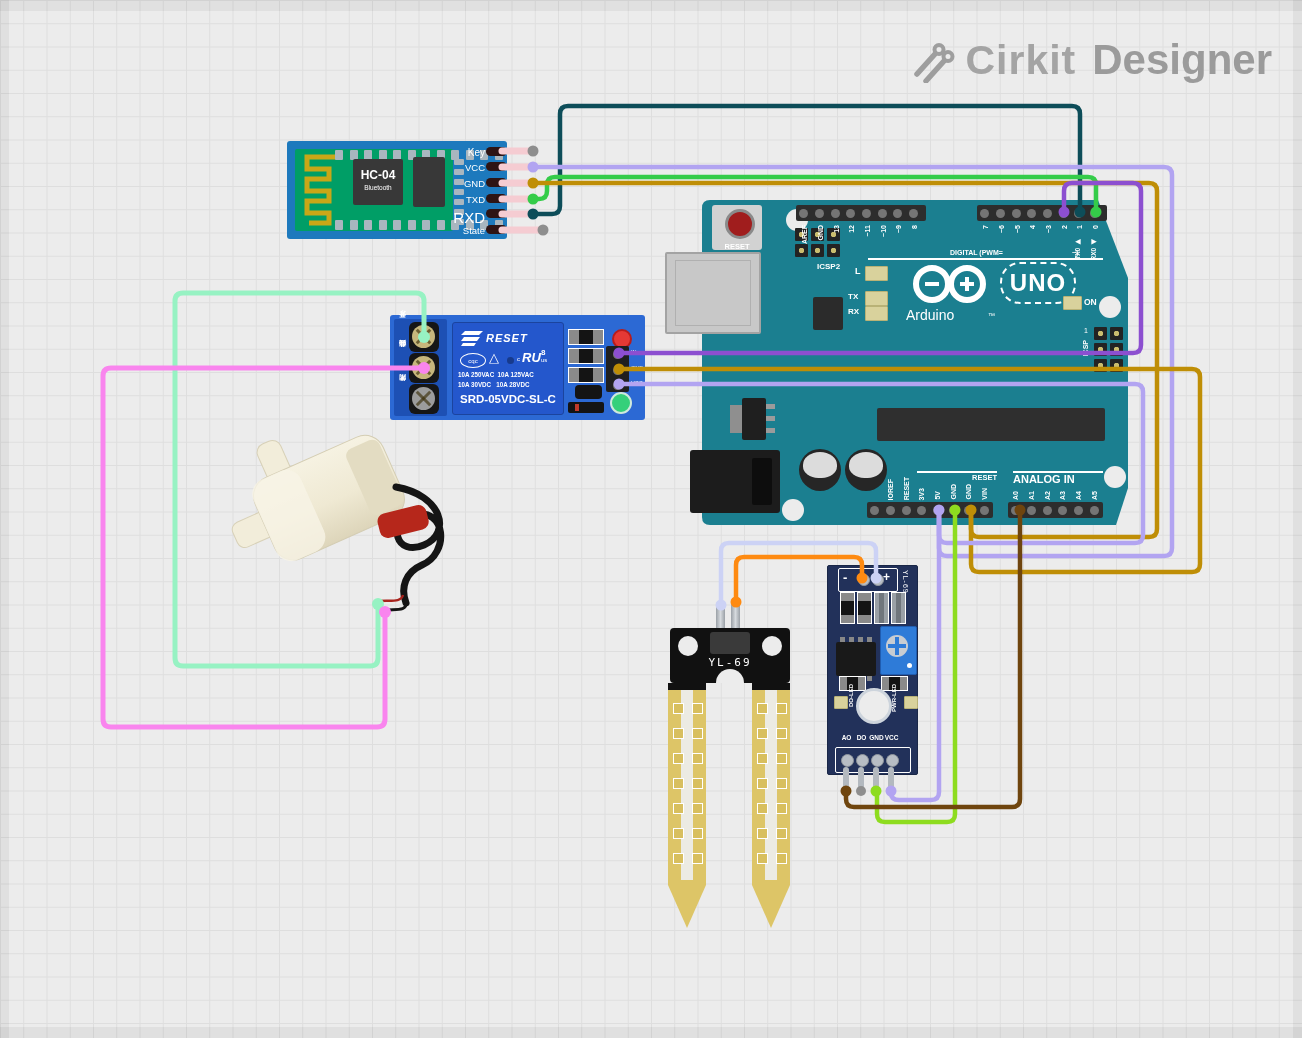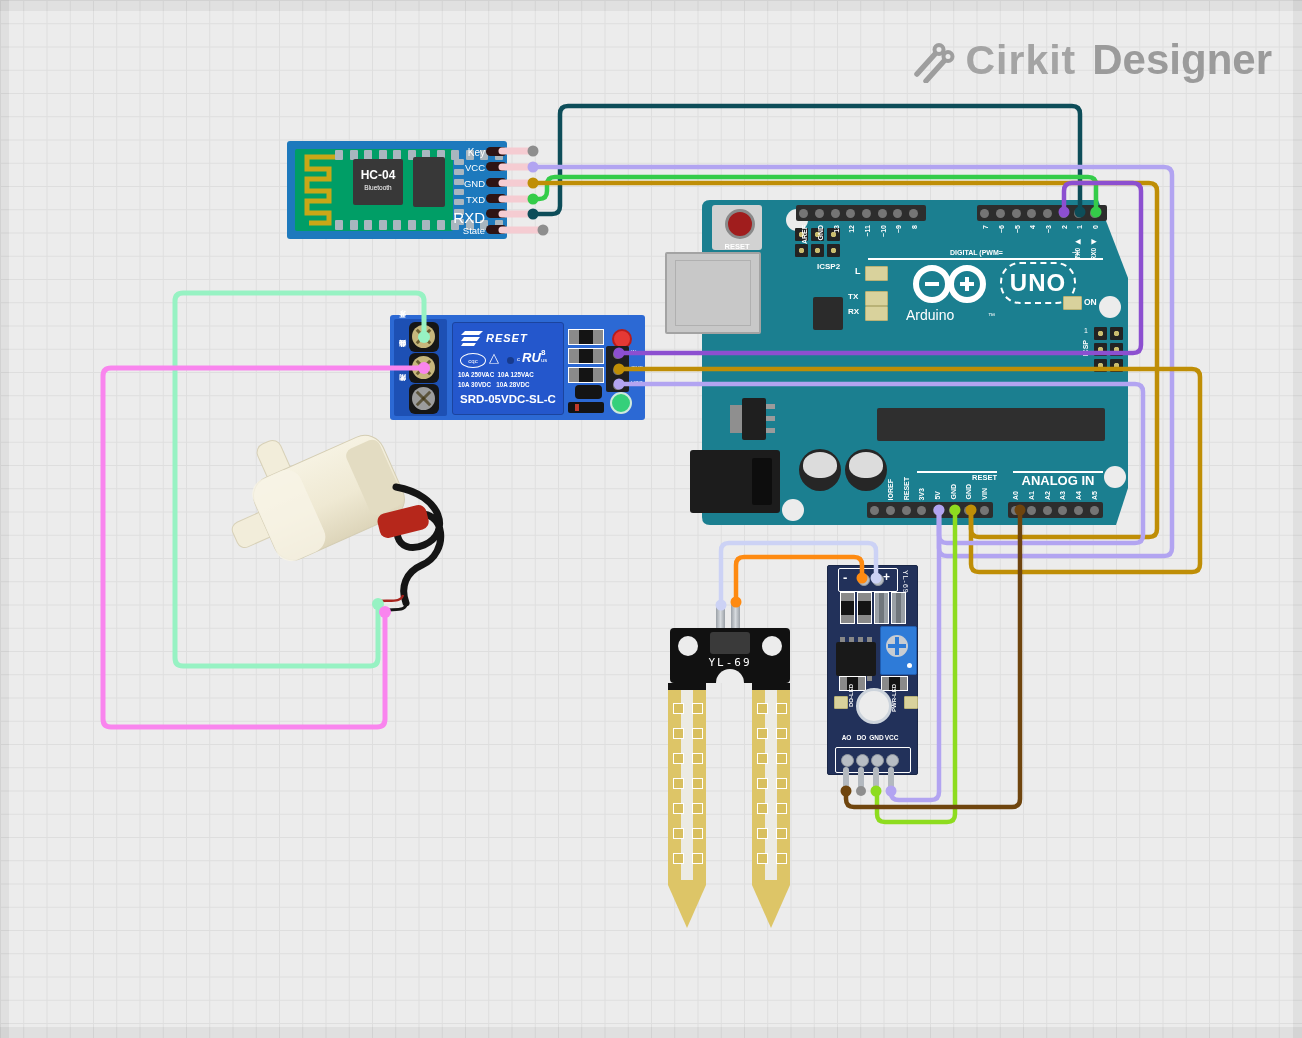--- a/index.html
+++ b/index.html
@@ -273,21 +273,21 @@
       <span class="hpin"></span>
         <span class="hpin"></span>
         <span class="hpin"></span>
         <span class="hpin"></span>
         <span class="hpin"></span>
         <span class="hpin"></span>
         <span class="hpin"></span>
         <span class="hpin"></span>
     </div>
     <div class="abs" style="left:313px;top:271px;width:90px;height:1.5px;background:#fff;"></div>
-    <div class="wtext" style="left:313px;top:273px;width:90px;text-align:center;font-size:13px;font-weight:bold;">ANALOG IN</div>
+    <div class="wtext" style="left:313px;top:273px;width:90px;text-align:left;font-size:11px;font-weight:bold;">ANALOG IN</div>
     <div class="plabels botrow" style="left:308px;top:260px;height:40px;grid-auto-columns:15.66px;">
       <span>A0</span>
         <span>A1</span>
         <span>A2</span>
         <span>A3</span>
         <span>A4</span>
         <span>A5</span>
     </div>
     <div class="strip" style="left:308px;top:302px;width:95px;height:16px;grid-auto-columns:15.66px;">
       <span class="hpin"></span>

